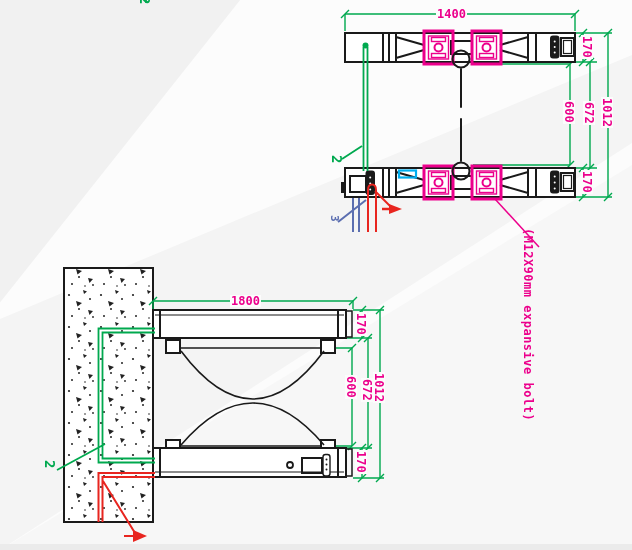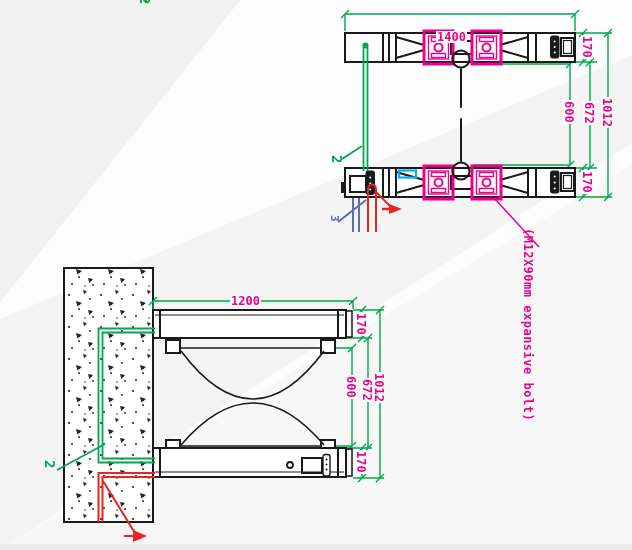--- a/index.html
+++ b/index.html
@@ -209,28 +209,28 @@
       <g class="gc">
         <path d="M155,328.5 H98.5 V462.5 H155 M155,332.5 H102.5 V458.5 H155 M57,470 L105,444"></path>
       </g>
       <g class="r">
         <path d="M155,473 H98.5 V522 M155,477 H102.5 V522 M103,481 L135,533 M124,536 H134"></path>
         <polygon points="133,530 147,536 133,542" fill="var(--red)" stroke="none"></polygon>
       </g>
     </g>
   </svg>
 
-  <span class="dim" style="left:436px;top:8px;margin-top:23px;">1400</span>
+  <span class="dim" style="left:436px;top:8px;">1400</span>
   <span class="dim dimv" style="left:581px;top:35px;">170</span>
   <span class="dim dimv" style="left:563px;top:100px;">600</span>
   <span class="dim dimv" style="left:583px;top:101px;">672</span>
   <span class="dim dimv" style="left:601px;top:97px;">1012</span>
   <span class="dim dimv" style="left:581px;top:170px;">170</span>
 
-  <span class="dim" style="left:230px;top:295px;">1200</span>
+  <span class="dim" style="left:230px;top:295px;">1800</span>
   <span class="dim dimv" style="left:355px;top:312px;">170</span>
   <span class="dim dimv" style="left:345px;top:375px;">600</span>
   <span class="dim dimv" style="left:361px;top:378px;">672</span>
   <span class="dim dimv" style="left:373px;top:372px;">1012</span>
   <span class="dim dimv" style="left:355px;top:450px;">170</span>
 
   <span class="note" style="left:522px;top:228px;">(M12X90mm expansive bolt)</span>
 
   <span class="call green" style="left:330px;top:155px;">2</span>
   <span class="call blue" style="left:329px;top:215px;">3</span>

